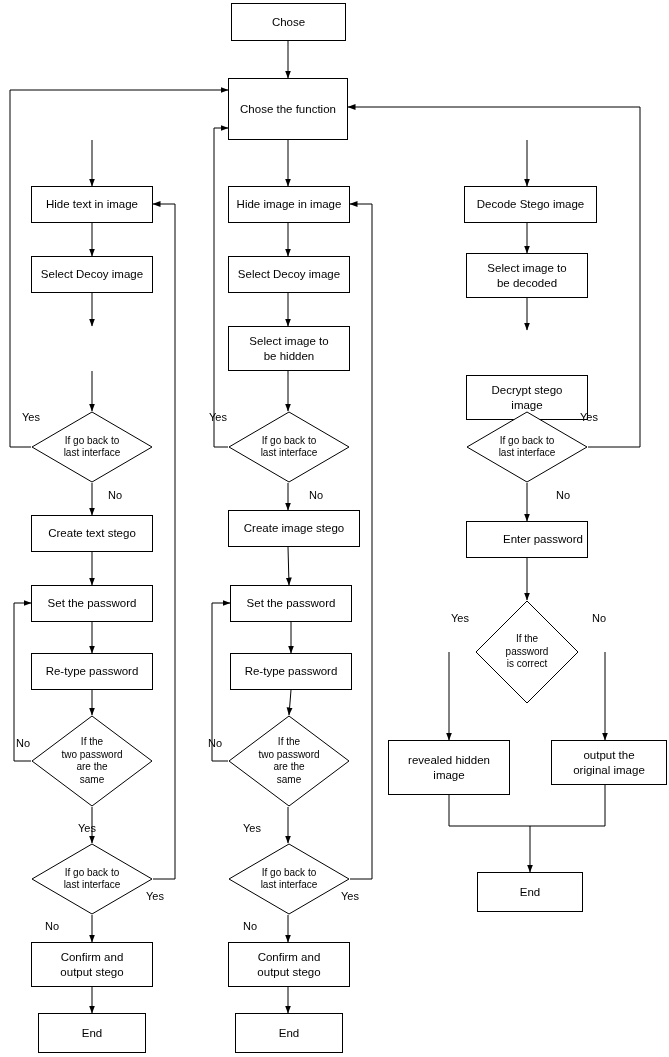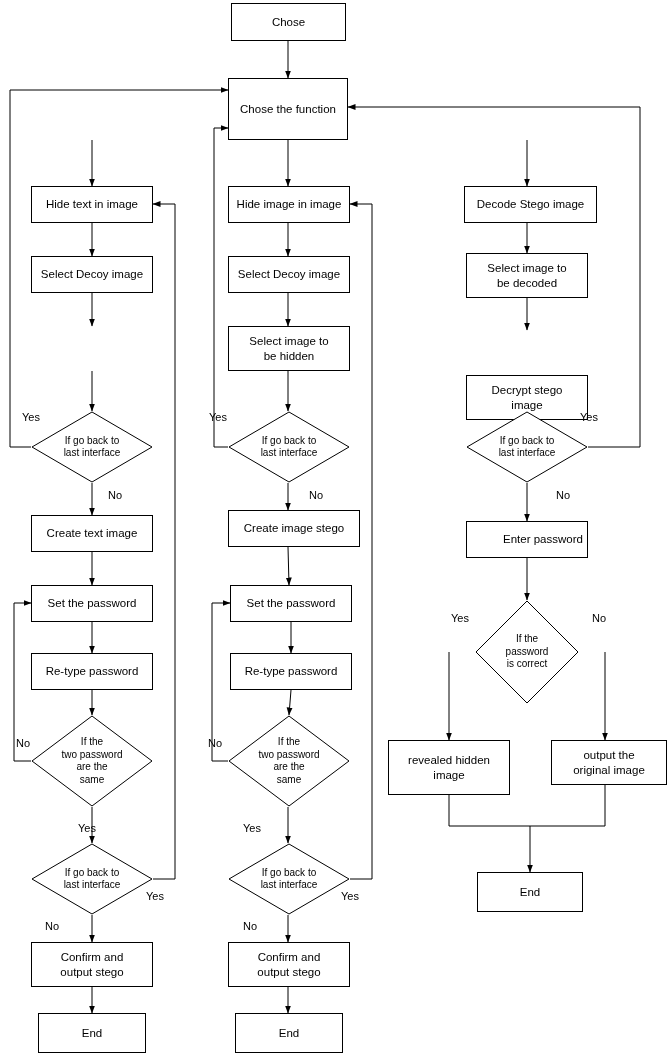--- a/index.html
+++ b/index.html
@@ -166,21 +166,21 @@
     <span class="label">Select Decoy image</span>
   </div>
   <div class="diamond-wrap" style="left:31px; top:411px; width:122px; height:72px;">
     <svg width="122" height="72">
         <polygon points="61,1 121,36 61,71 1,36" fill="#ffffff" stroke="#000000" stroke-width="1"></polygon>
       </svg>
     <span class="label">If go back to
 last interface</span>
   </div>
   <div class="node box" style="left:31px; top:515px; width:122px; height:37px;">
-    <span class="label">Create text image</span>
+    <span class="label">Create text stego</span>
   </div>
   <div class="node box" style="left:31px; top:585px; width:122px; height:37px;">
     <span class="label">Set the password</span>
   </div>
   <div class="node box" style="left:31px; top:653px; width:122px; height:37px;">
     <span class="label">Re-type password</span>
   </div>
   <div class="diamond-wrap" style="left:31px; top:715px; width:122px; height:92px;">
     <svg width="122" height="92">
         <polygon points="61,1 121,46 61,91 1,46" fill="#ffffff" stroke="#000000" stroke-width="1"></polygon>

